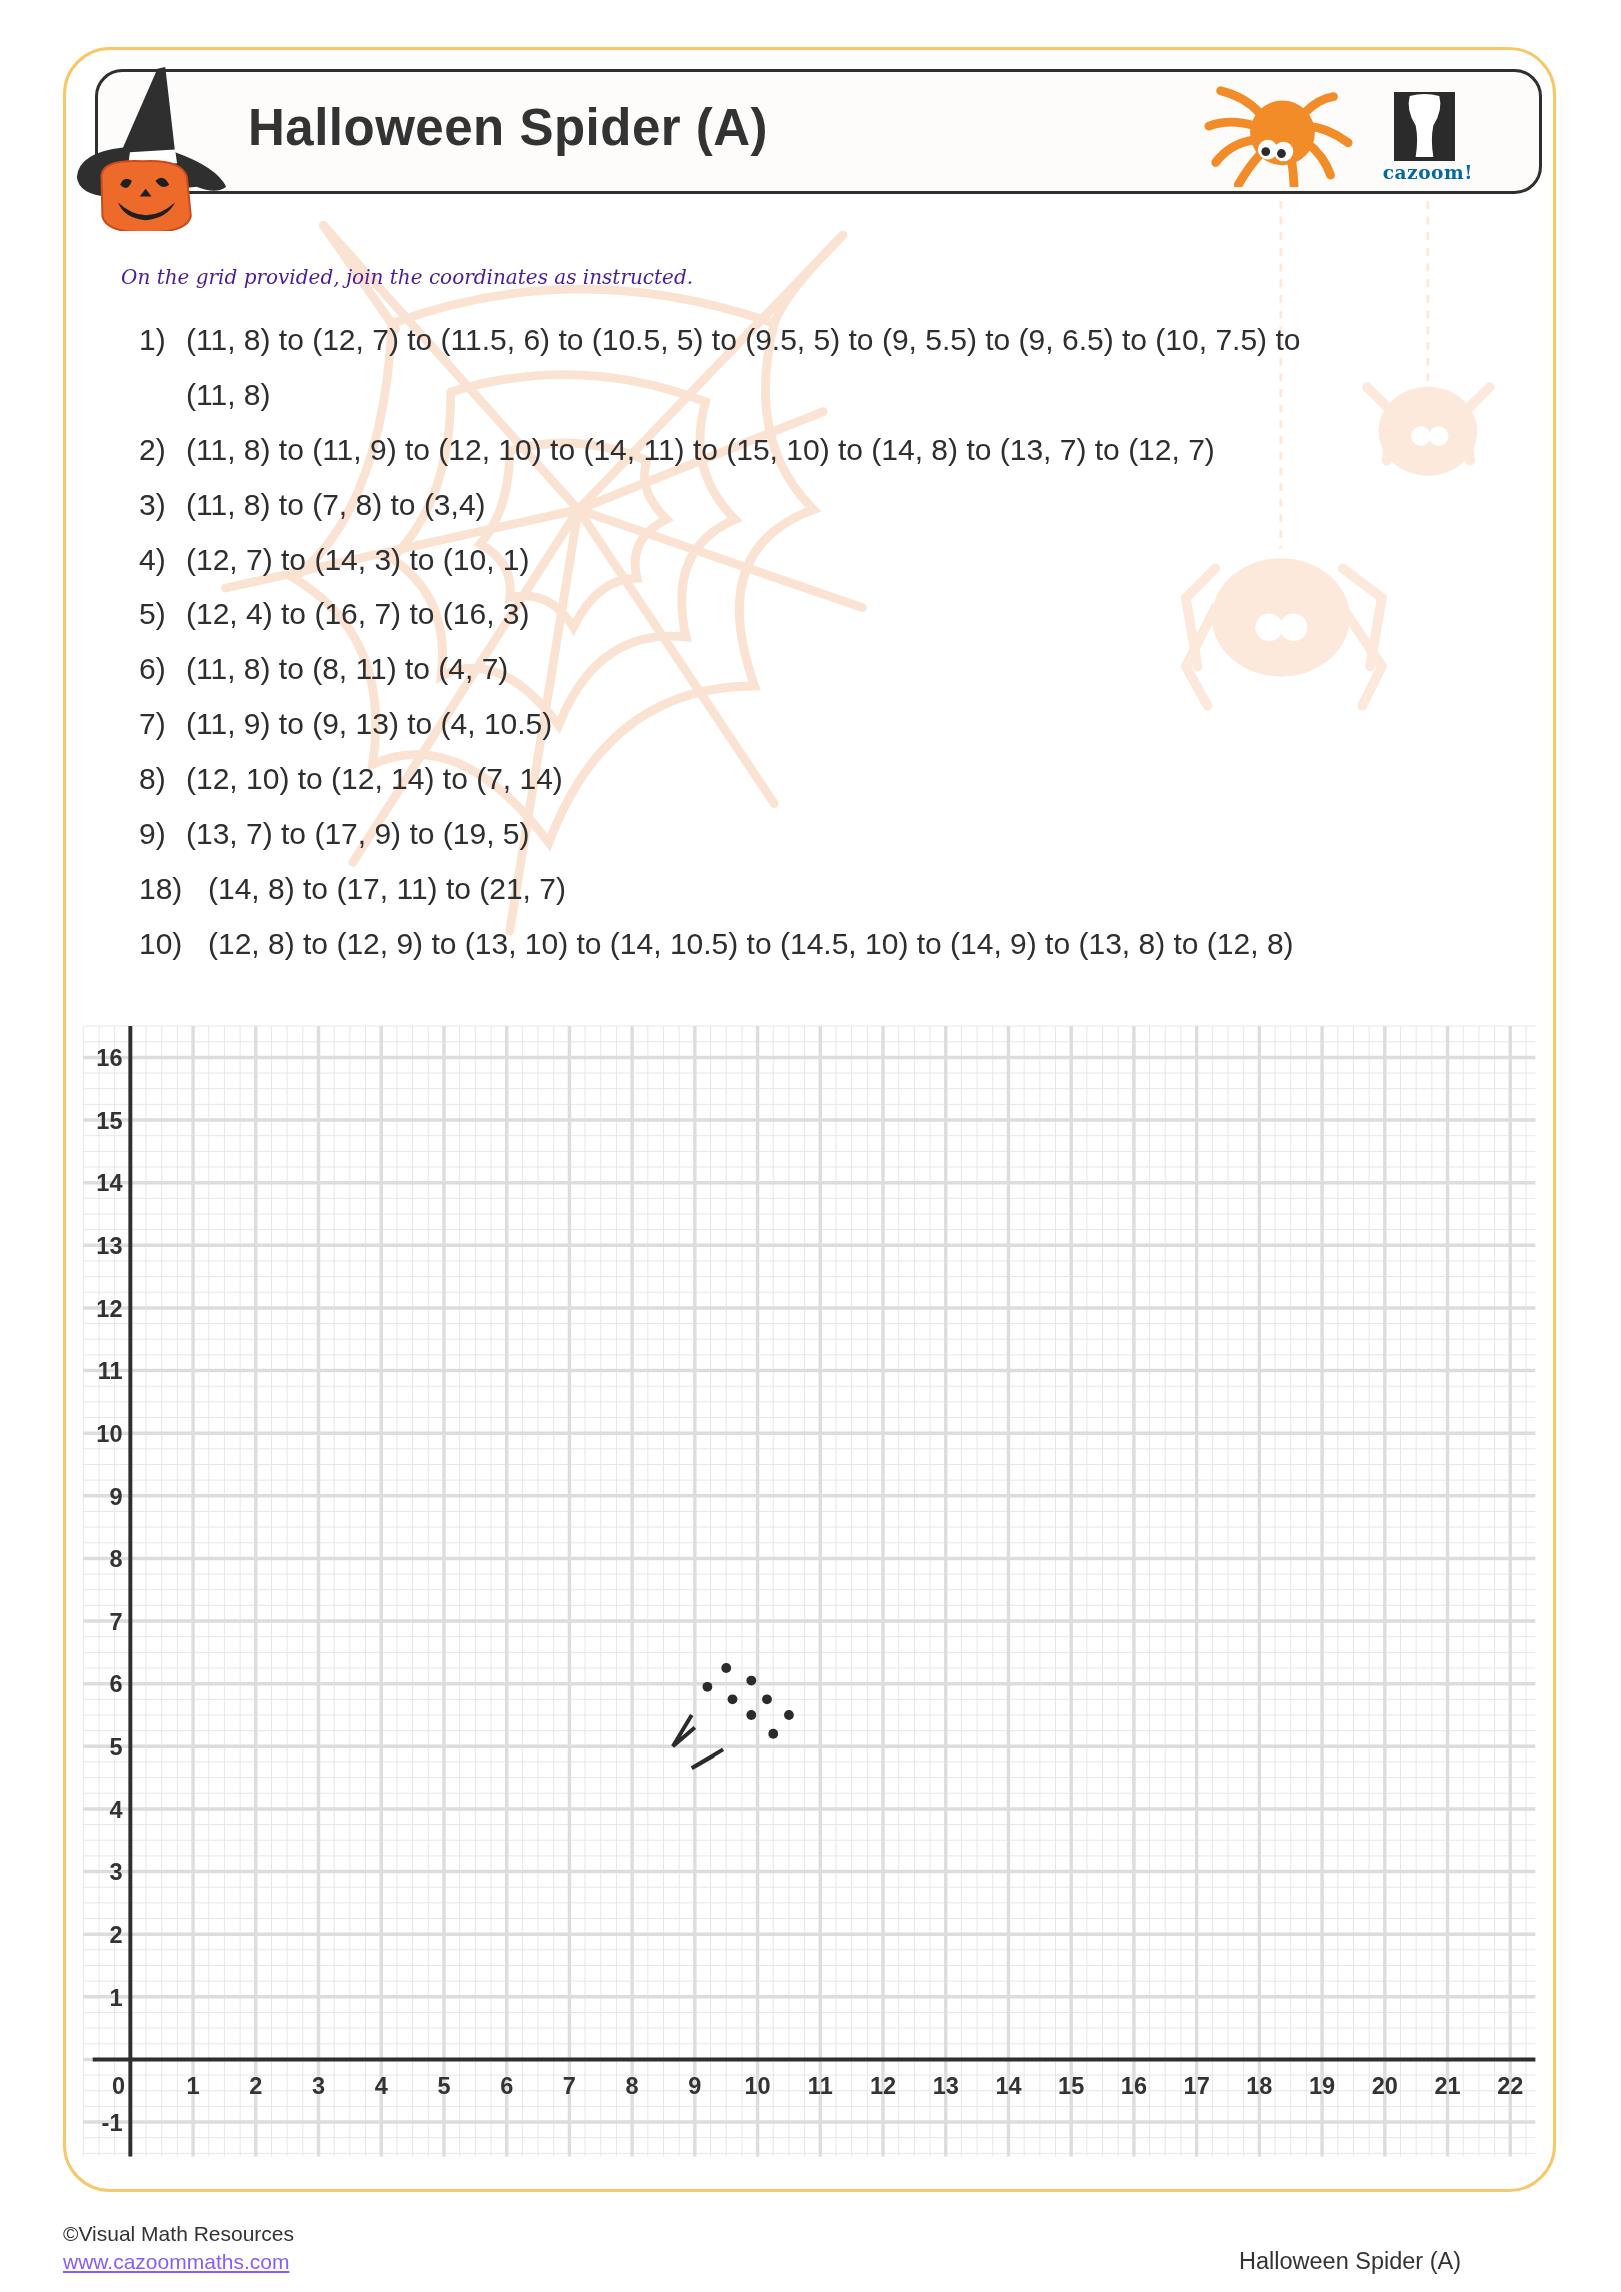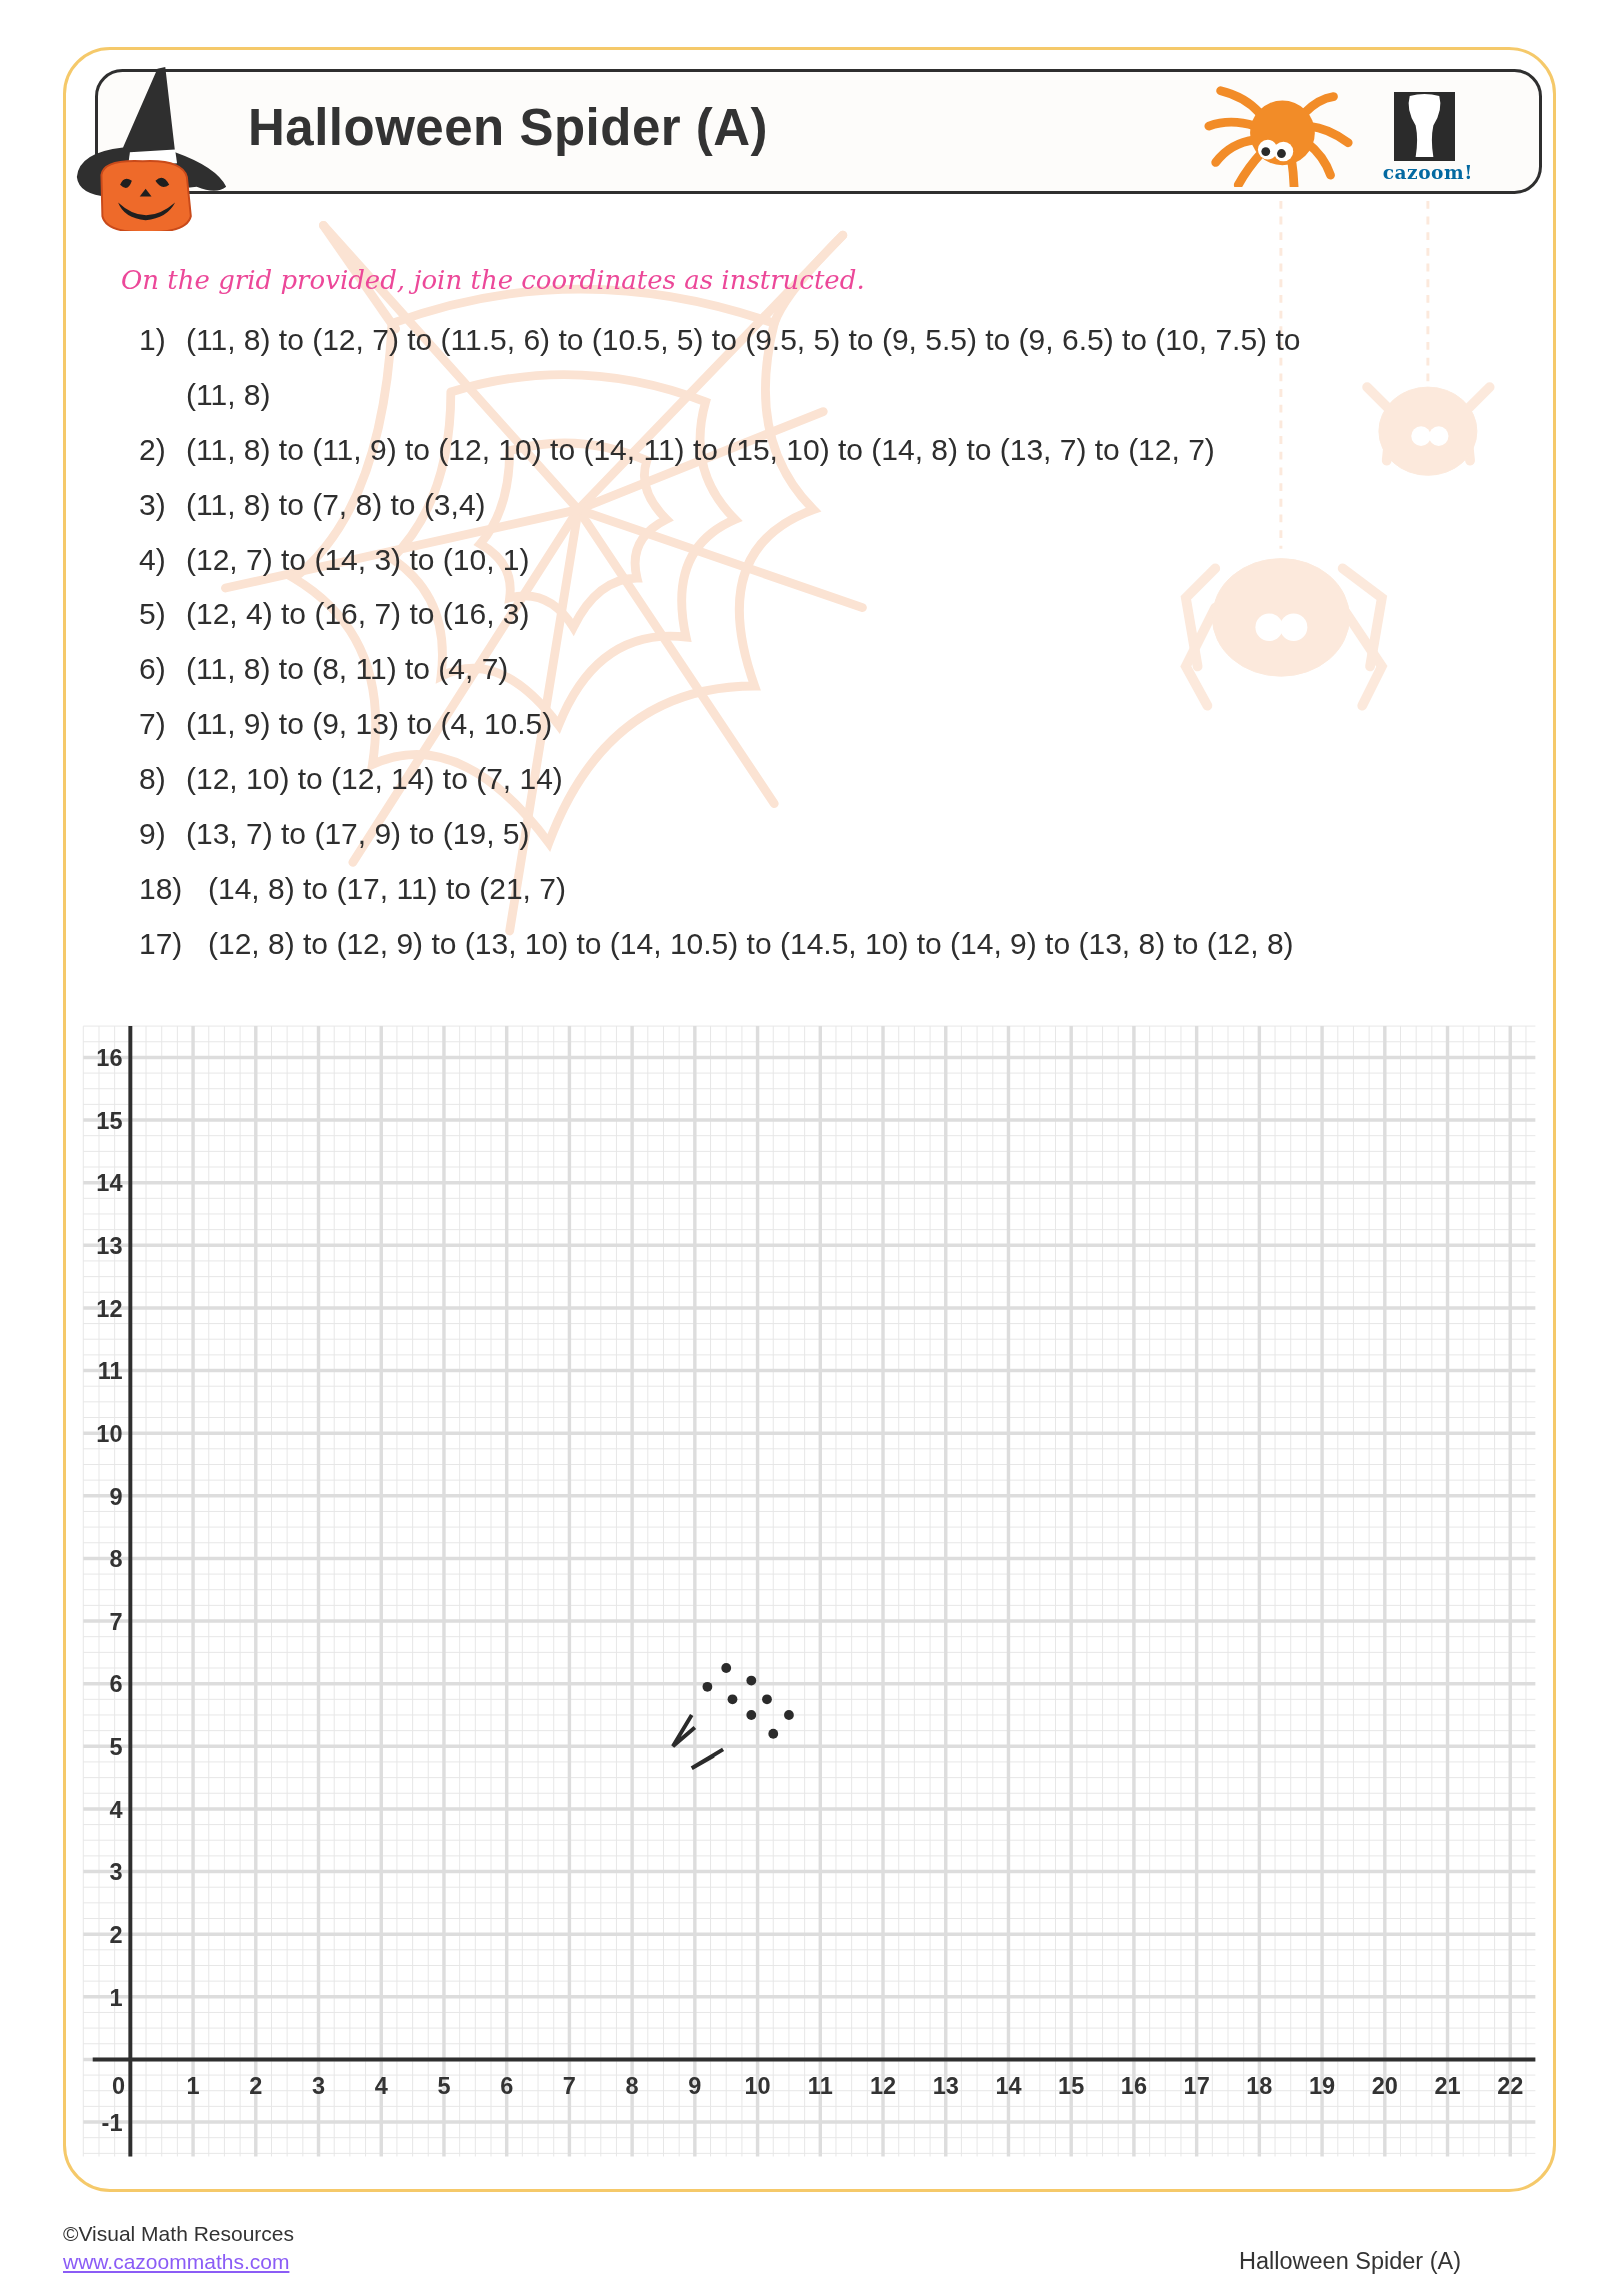--- a/index.html
+++ b/index.html
@@ -6,21 +6,21 @@
   body { width:1621px; height:2293px; position:relative; overflow:hidden; font-family:"Liberation Sans", sans-serif; color:#2b2b2b; }
   .frame { position:absolute; left:63px; top:47px; width:1493px; height:2145px; border:3.9px solid #F5C96A; border-radius:47px; box-sizing:border-box; }
   .bg-art { position:absolute; left:0; top:0; width:1621px; height:980px; pointer-events:none; }
   .title-box { position:absolute; left:95px; top:69px; width:1447px; height:125px; border:3.9px solid #2f2f2f; border-radius:27.4px; box-sizing:border-box; background:#fdfcfa; }
   .title { position:absolute; left:248px; top:98px; font-size:51px; font-weight:bold; color:#333333; letter-spacing:0.5px; font-family:"Liberation Sans", sans-serif; }
   .pumpkin { position:absolute; left:69px; top:59px; width:167px; height:172px; }
   .spider-logo { position:absolute; left:1201px; top:69px; width:157px; height:118px; }
   .cazoom { position:absolute; left:1365px; top:80px; width:123px; height:98px; }
   .cazoom .mark { position:absolute; left:29px; top:11.8px; width:61px; height:69px; background:#2b2b2b; }
   .cazoom .word { position:absolute; left:7.8px; top:82px; width:110px; text-align:center; font-family:"DejaVu Serif", serif; font-weight:bold; font-size:18.6px; color:#0369a1; letter-spacing:0.5px; }
-  .instruction { position:absolute; left:121px; top:265px; font-family:"DejaVu Serif", serif; font-style:italic; font-size:26px; color:#ec4899; }
+  .instruction { position:absolute; left:121px; top:265px; font-family:"DejaVu Serif", serif; font-style:italic; font-size:20px; color:#4c1d95; }
   .steps { position:absolute; left:127px; top:323px; width:1372px; font-size:30px; color:#2e2e2e; }
   .step { position:absolute; left:12px; white-space:nowrap; }
   .step .num { display:inline-block; width:47px; }
   .step.wide .num { width:69px; }
   .step .cont { position:absolute; left:47px; top:55px; }
   .grid-wrap { position:absolute; left:0; top:0; }
   .footer-left { position:absolute; left:63px; top:2220px; font-size:21px; color:#333; line-height:28px; }
   .footer-left a { color:#8b5cf6; text-decoration:underline; }
   .footer-right { position:absolute; left:1239px; top:2248px; font-size:23.5px; color:#333; }
 </style>
@@ -114,21 +114,21 @@
   <div class="step" style="top:0px"><span class="num">1)</span><span>(11, 8) to (12, 7) to (11.5, 6) to (10.5, 5) to (9.5, 5) to (9, 5.5) to (9, 6.5) to (10, 7.5) to</span><span class="cont">(11, 8)</span></div>
   <div class="step" style="top:110px"><span class="num">2)</span><span>(11, 8) to (11, 9) to (12, 10) to (14, 11) to (15, 10) to (14, 8) to (13, 7) to (12, 7)</span></div>
   <div class="step" style="top:165px"><span class="num">3)</span><span>(11, 8) to (7, 8) to (3,4)</span></div>
   <div class="step" style="top:220px"><span class="num">4)</span><span>(12, 7) to (14, 3) to (10, 1)</span></div>
   <div class="step" style="top:274px"><span class="num">5)</span><span>(12, 4) to (16, 7) to (16, 3)</span></div>
   <div class="step" style="top:329px"><span class="num">6)</span><span>(11, 8) to (8, 11) to (4, 7)</span></div>
   <div class="step" style="top:384px"><span class="num">7)</span><span>(11, 9) to (9, 13) to (4, 10.5)</span></div>
   <div class="step" style="top:439px"><span class="num">8)</span><span>(12, 10) to (12, 14) to (7, 14)</span></div>
   <div class="step" style="top:494px"><span class="num">9)</span><span>(13, 7) to (17, 9) to (19, 5)</span></div>
   <div class="step wide" style="top:549px"><span class="num">18)</span><span>(14, 8) to (17, 11) to (21, 7)</span></div>
-  <div class="step wide" style="top:604px"><span class="num">17)</span><span>(12, 8) to (12, 9) to (13, 10) to (14, 10.5) to (14.5, 10) to (14, 9) to (13, 8) to (12, 8)</span></div>
+  <div class="step wide" style="top:604px"><span class="num">10)</span><span>(12, 8) to (12, 9) to (13, 10) to (14, 10.5) to (14.5, 10) to (14, 9) to (13, 8) to (12, 8)</span></div>
 </div>
 
 <svg id="grid" class="grid-wrap" width="1621" height="2293" viewBox="0 0 1654 2339" xmlns="http://www.w3.org/2000/svg">
   <g id="minor-lines">
       <line x1="85" x2="85" y1="1046.65" y2="2200.045" stroke="#e6e6e6" stroke-width="1"></line>
       <line x1="101" x2="101" y1="1046.65" y2="2200.045" stroke="#e6e6e6" stroke-width="1"></line>
       <line x1="117" x2="117" y1="1046.65" y2="2200.045" stroke="#e6e6e6" stroke-width="1"></line>
       <line x1="149" x2="149" y1="1046.65" y2="2200.045" stroke="#e6e6e6" stroke-width="1"></line>
       <line x1="165" x2="165" y1="1046.65" y2="2200.045" stroke="#e6e6e6" stroke-width="1"></line>
       <line x1="181" x2="181" y1="1046.65" y2="2200.045" stroke="#e6e6e6" stroke-width="1"></line>

